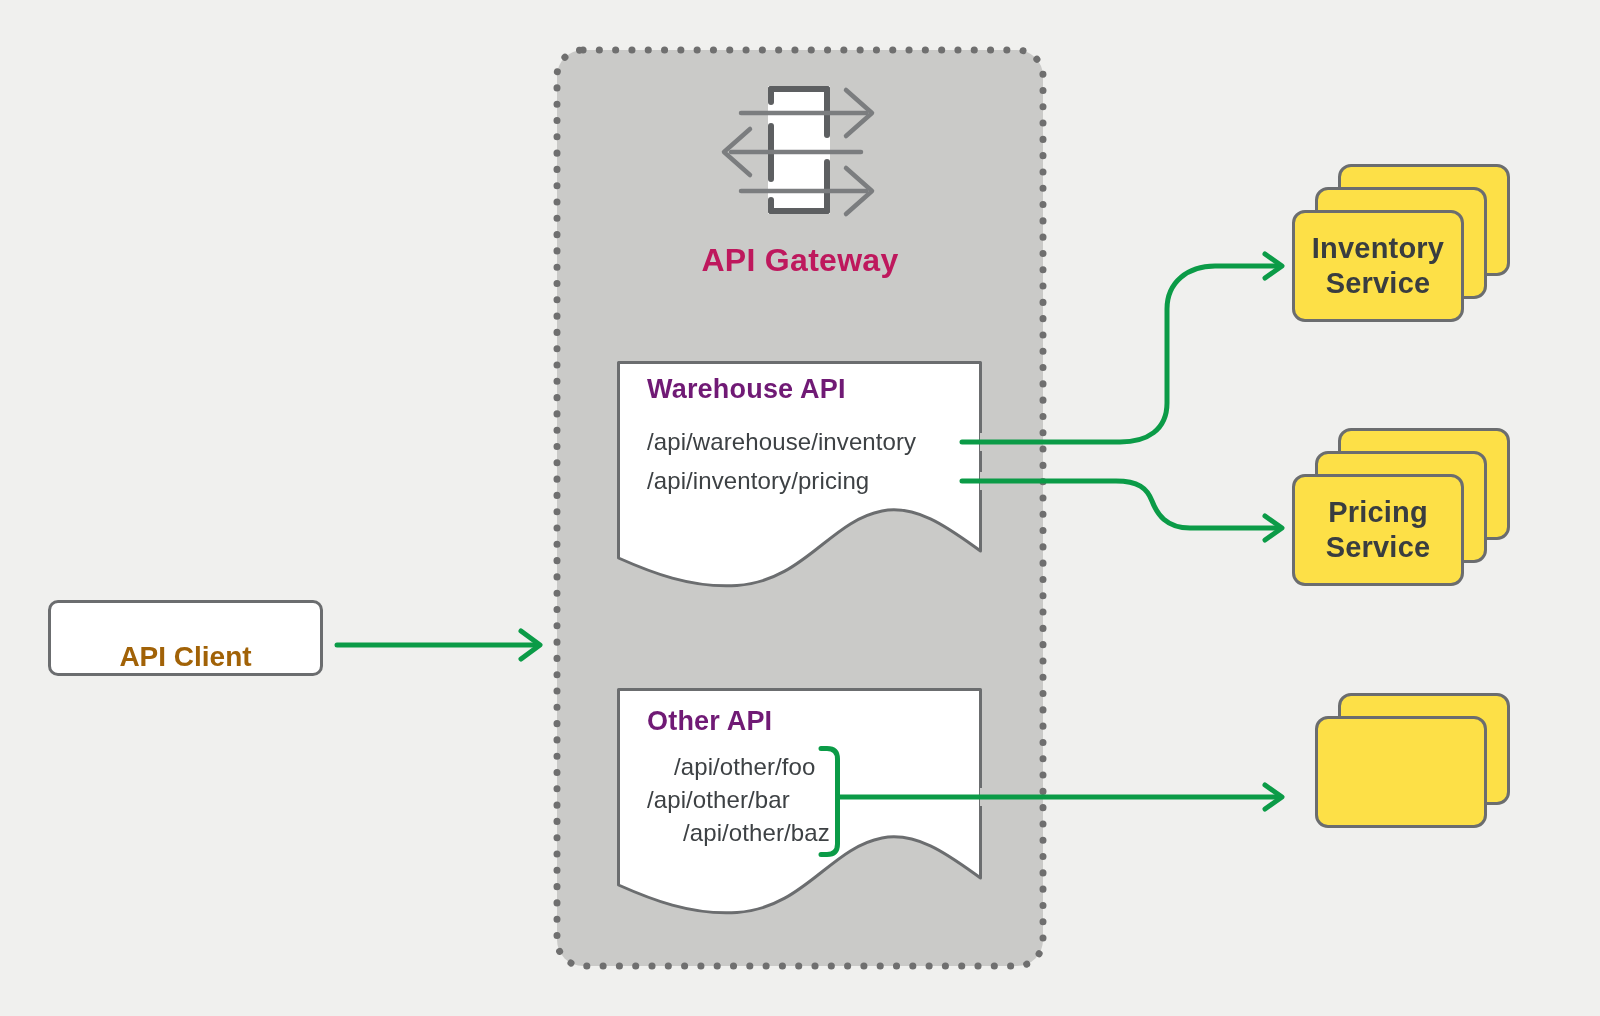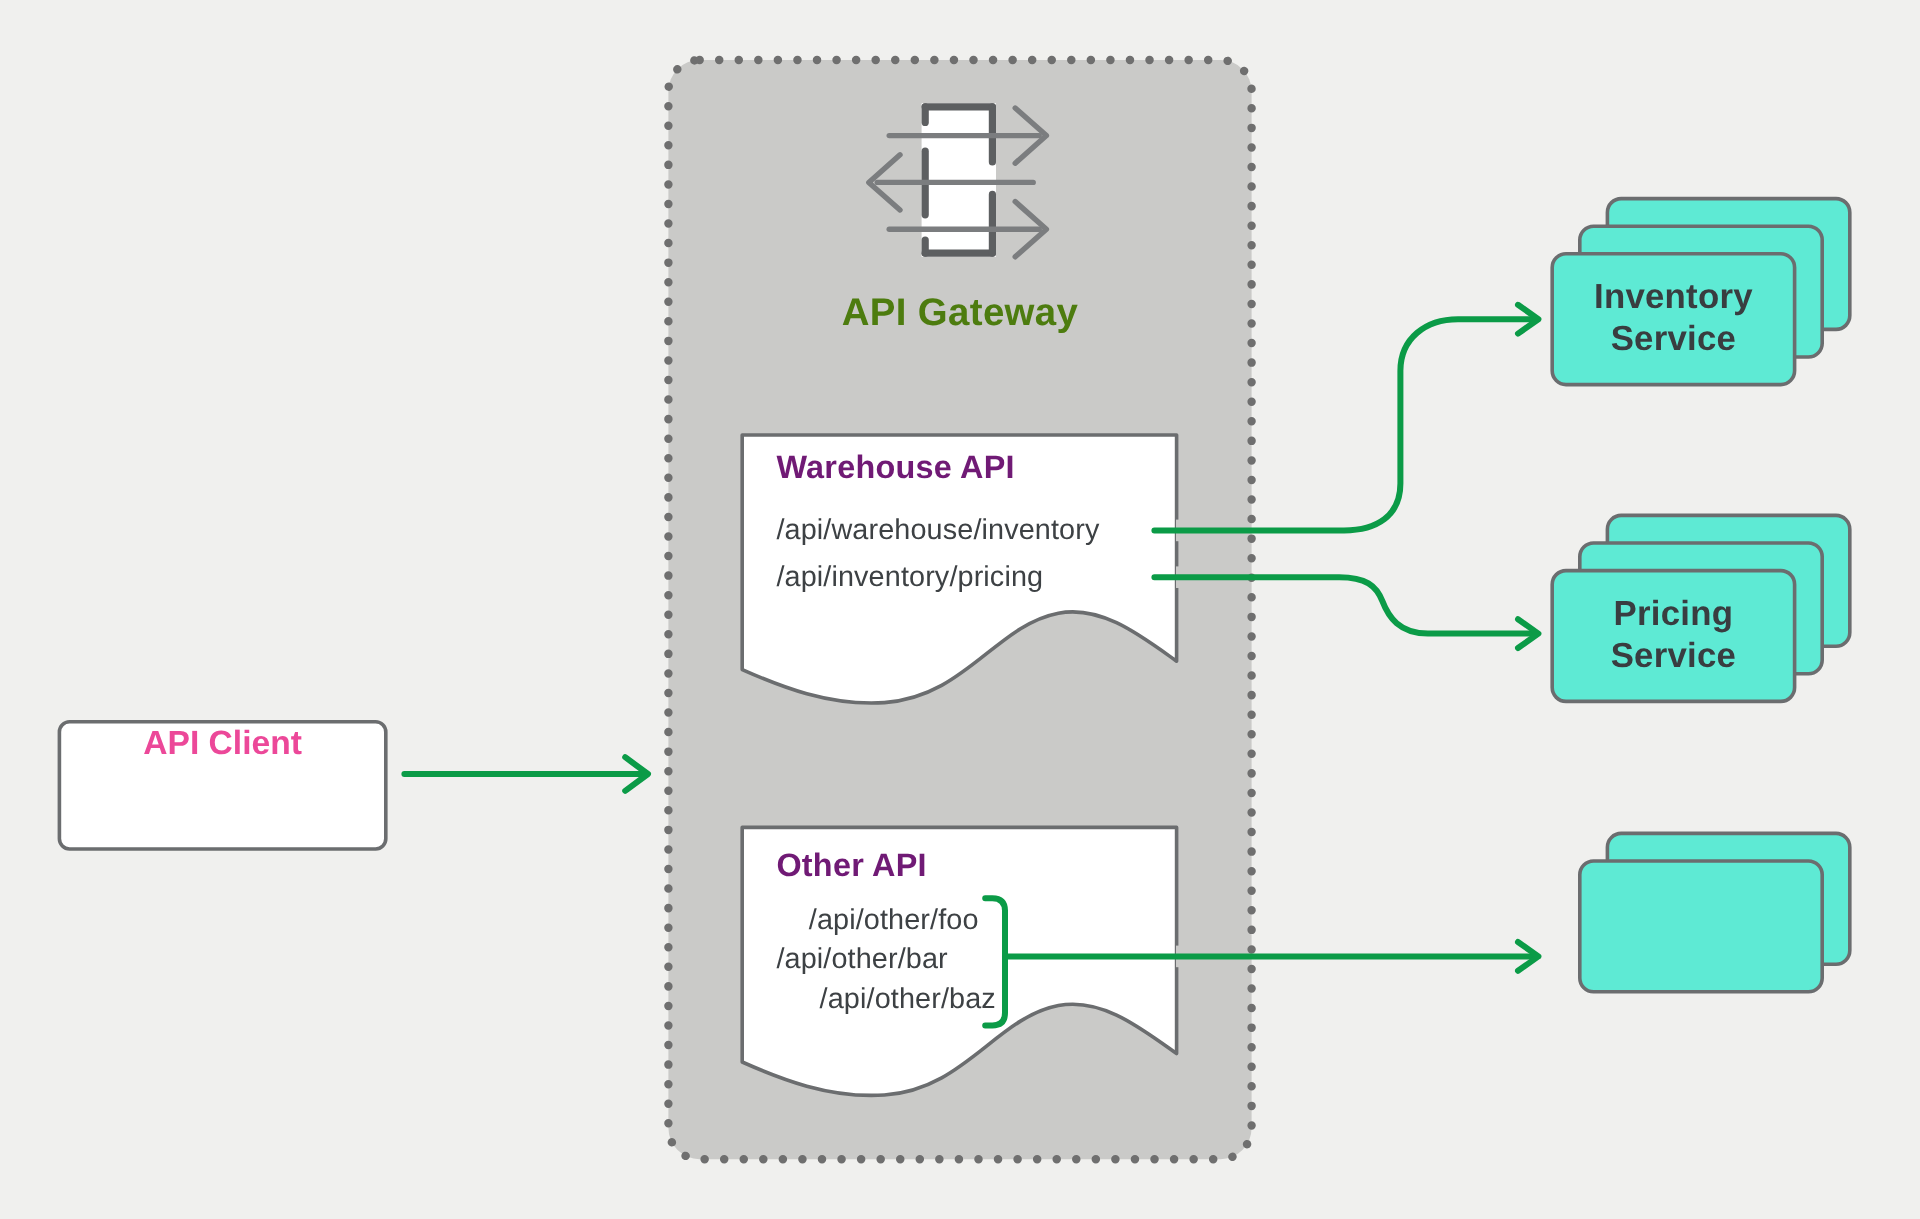--- a/index.html
+++ b/index.html
@@ -5,44 +5,44 @@
   html,body{margin:0;padding:0;background:#f0f0ee;}
   .stage{
     position:relative;width:1600px;height:1016px;overflow:hidden;
     background:#f0f0ee;color:#3d4144;
     font-family:"Liberation Sans",sans-serif;
   }
   .layer{position:absolute;left:0;top:0;}
   .lbl{position:absolute;white-space:nowrap;}
   .gateway-title{
     left:557px;top:242px;width:486px;text-align:center;
-    font-size:32px;font-weight:600;letter-spacing:.3px;color:#4d7c0f;
+    font-size:32px;font-weight:600;letter-spacing:.3px;color:#be185d;
   }
   .doc-title{font-size:27px;font-weight:600;letter-spacing:.2px;color:#701a75;}
   .route{font-size:24px;line-height:30px;letter-spacing:.1px;color:#3d4144;text-align:right;}
   .wh-title{left:647px;top:374px;}
   .wh-r0{left:647px;top:427px;}
   .wh-r1{left:647px;top:466px;}
   .ot-title{left:647px;top:706px;}
   .ot-r0{left:674px;top:752px;}
   .ot-r1{left:647px;top:785px;}
   .ot-r2{left:647px;top:818px;margin-left:36px;}
   .client-box{
-    position:absolute;left:48px;top:600px;width:275px;height:109px;
+    position:absolute;left:48px;top:600px;width:275px;height:76px;
     box-sizing:border-box;background:#ffffff;border:3.5px solid #6b6d6f;border-radius:10px;
-    display:flex;align-items:flex-start;justify-content:center;
-    font-size:28px;font-weight:600;color:#ec4899;
+    display:flex;align-items:flex-end;justify-content:center;
+    font-size:28px;font-weight:600;color:#a16207;
   }
   .stack{position:absolute;width:261px;height:158px;}
   .stack-inventory{left:1292px;top:164px;}
   .stack-pricing{left:1292px;top:428px;}
   .stack-other{left:1292px;top:693px;}
   .card{
-    position:absolute;width:205px;height:112px;box-sizing:border-box;
-    background:#5eead4;border:3px solid #6b6d6f;border-radius:13px;
+    position:absolute;width:172px;height:112px;box-sizing:border-box;
+    background:#fde047;border:3px solid #6b6d6f;border-radius:13px;
   }
   .card.back{left:46px;top:0;z-index:1;}
   .card.mid{left:23px;top:23px;z-index:2;}
   .card.front{
     left:0;top:46px;z-index:3;
     display:flex;align-items:center;justify-content:center;text-align:center;
   }
   .svc-label{
     width:180px;font-size:29px;font-weight:600;line-height:1.22;
     color:#393d40;letter-spacing:.2px;

